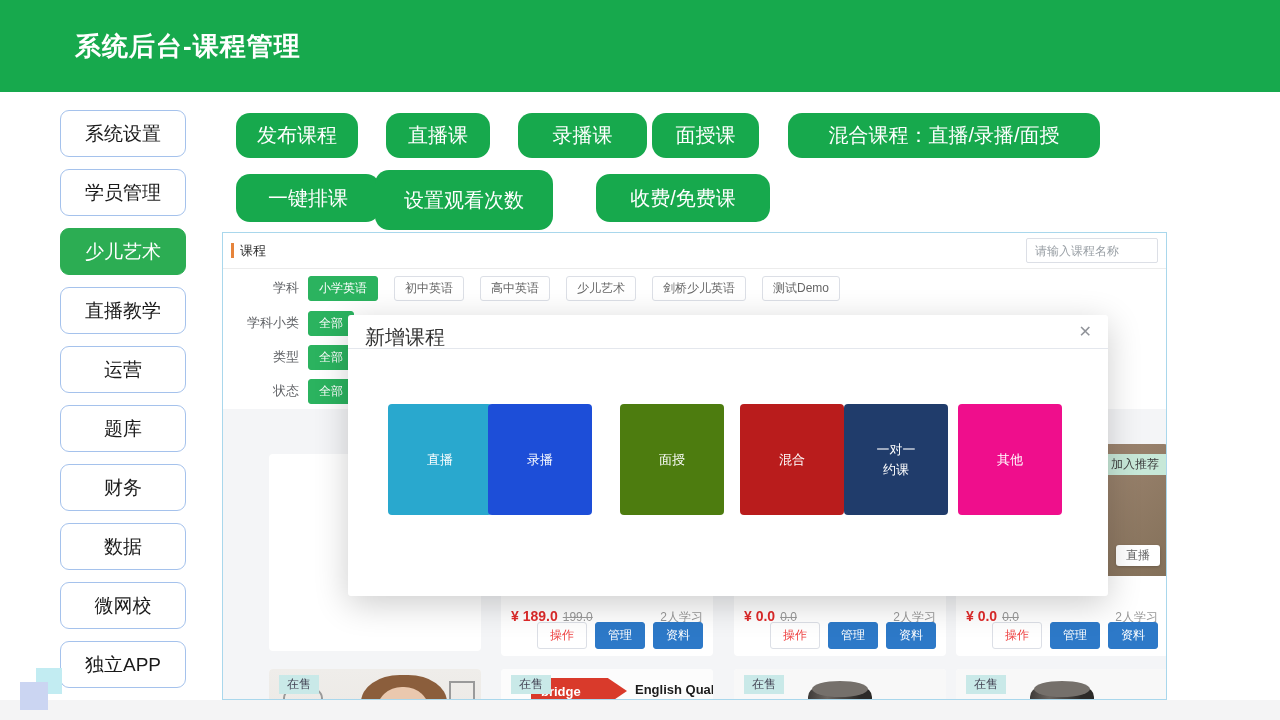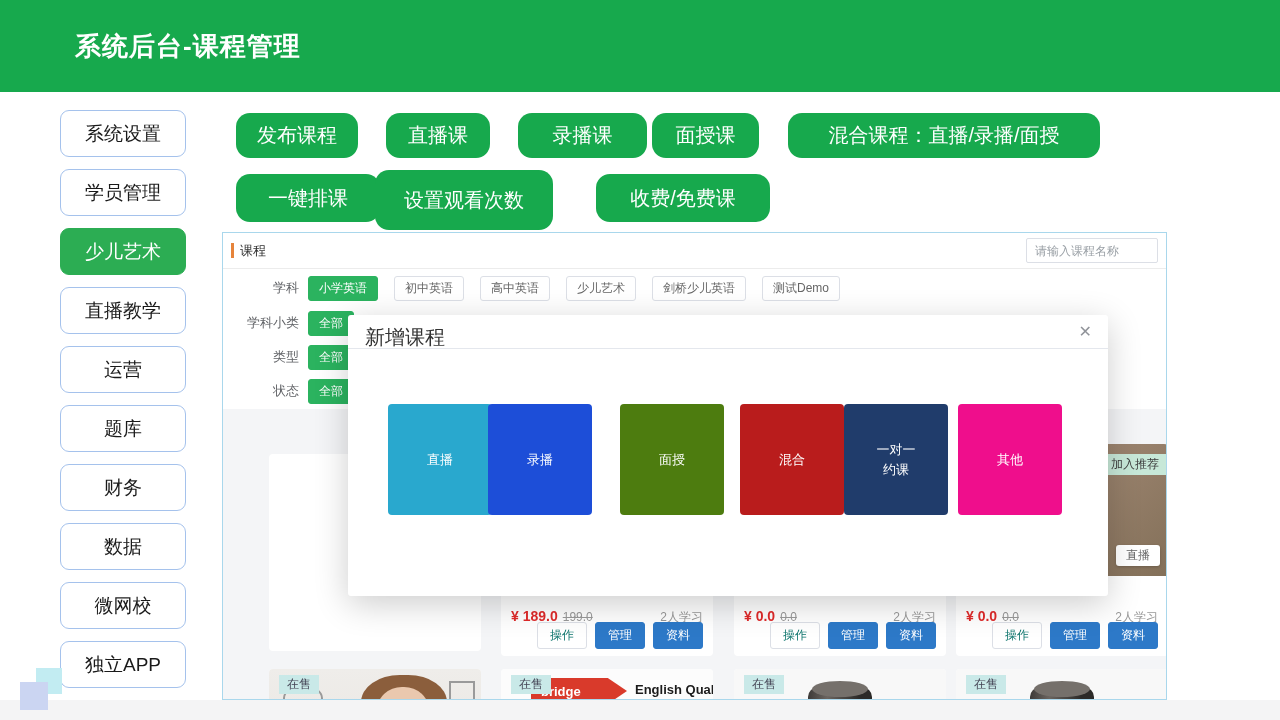--- a/index.html
+++ b/index.html
@@ -51,21 +51,21 @@
   
   .card { position:absolute; width:212px; background:#fff; border-radius:4px; }
   .card-img { position:relative; width:100%; height:132px; background:#F1F1F1; border-radius:4px 4px 0 0; overflow:hidden; }
   .title-trunc { position:absolute; left:10px; top:141px; width:96px; height:6px; background:#DCDCDC; border-radius:2px; }
   .price-row { position:absolute; left:10px; right:10px; top:163px; height:20px; }
   .price { color:#E02A2A; font-size:14px; font-weight:bold; }
   .old-price { color:#999; font-size:12px; text-decoration:line-through; margin-left:5px; }
   .students { position:absolute; right:0; top:2px; color:#999; font-size:12px; }
   .btn-row { position:absolute; right:10px; bottom:7px; display:flex; gap:8px; }
   .mini-btn { font-size:12px; padding:4px 12px; border-radius:3px; cursor:pointer; white-space:nowrap; }
-  .mini-btn.plain { background:#fff; border:1px solid #DCDFE6; color:#0f766e; }
+  .mini-btn.plain { background:#fff; border:1px solid #DCDFE6; color:#ef4444; }
   .mini-btn.blue { background:#2D79C8; border:1px solid #2D79C8; color:#fff; }
 
   .badge-recommend { position:absolute; right:0; top:10px; background:#C7E8D8; color:#3c3c3c; font-size:12px;
     padding:2px 9px; }
   .tag-live { position:absolute; right:8px; bottom:10px; background:#fff; color:#666; font-size:12px;
     padding:2px 10px; border-radius:3px; box-shadow:0 1px 3px rgba(0,0,0,.2); }
   .badge-onsale { position:absolute; left:10px; top:6px; background:#C9E9E8; color:#445; font-size:12px;
     padding:1px 8px; z-index:2; }
 
   

